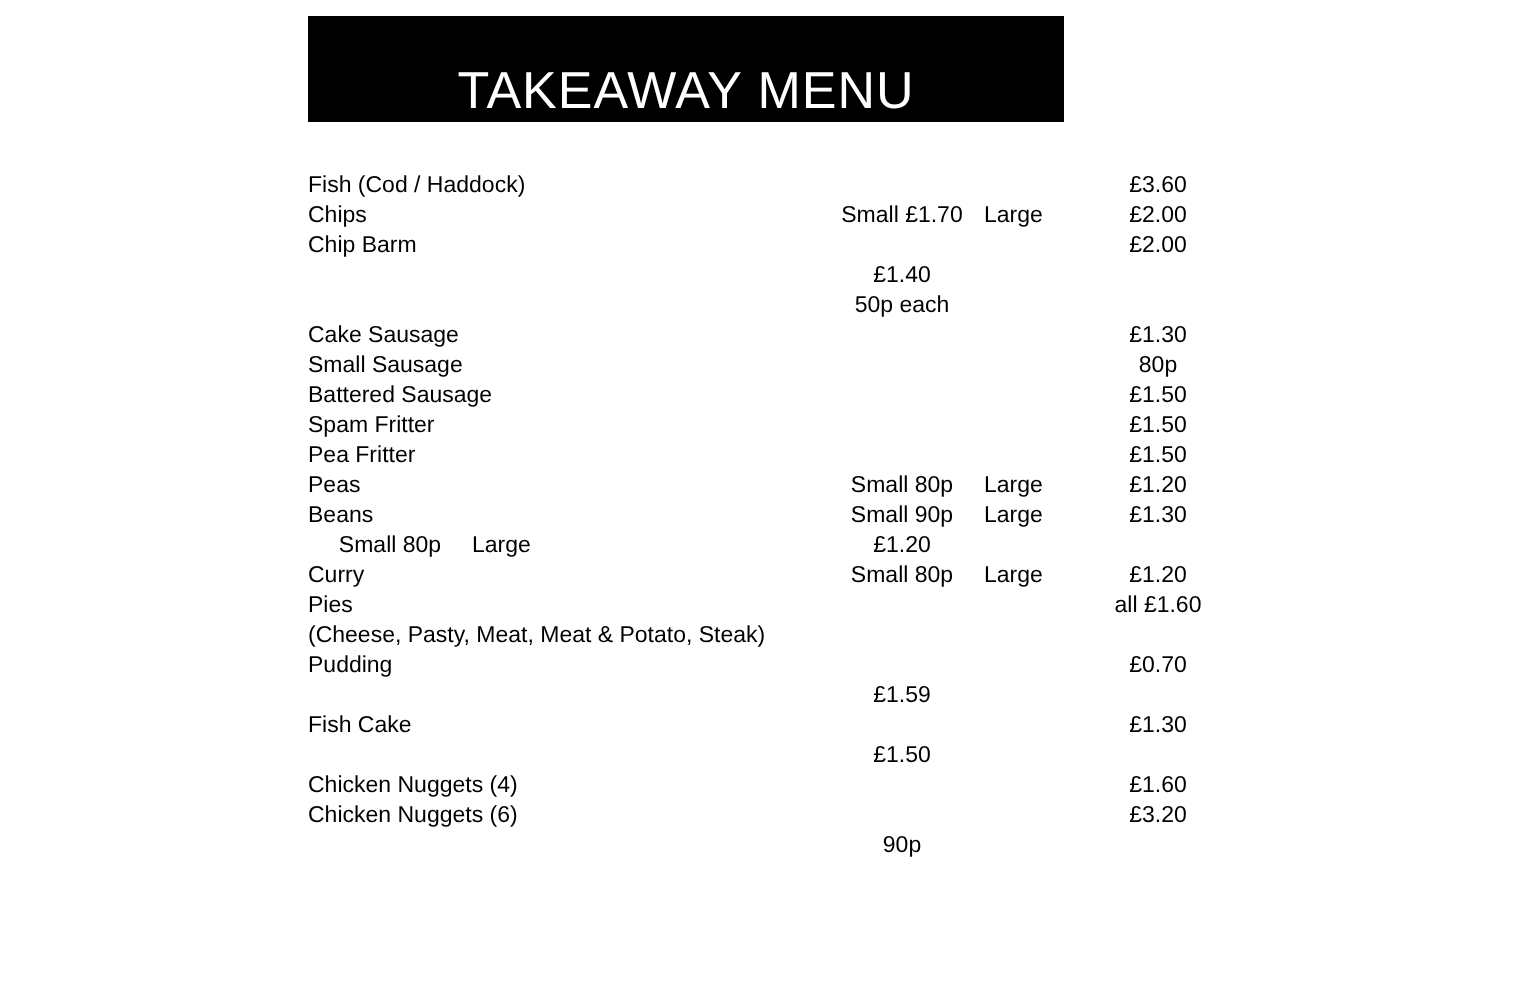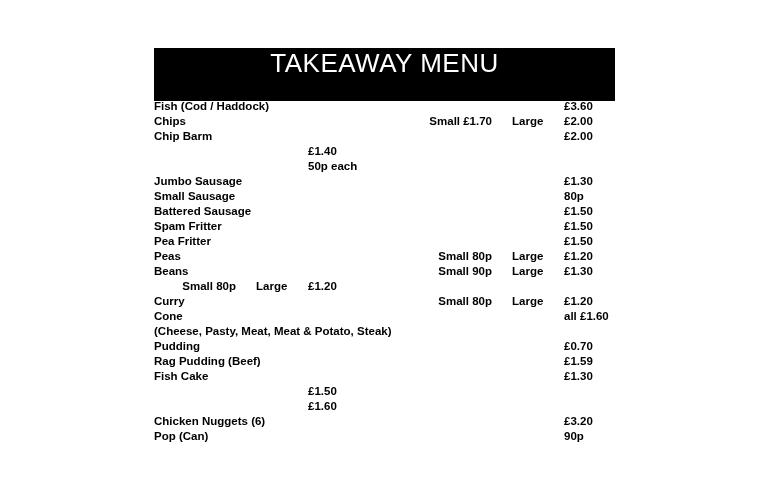--- a/index.html
+++ b/index.html
@@ -16,69 +16,66 @@
   }
   .page {
     position: relative;
     width: 768px;
     height: 495px;
   }
   .banner {
     position: absolute;
     left: 154px;
     top: 8px;
-    width: 461px;
+    width: 378px;
     height: 53px;
     background: #000000;
     display: flex;
-    align-items: flex-start;
+    align-items: flex-end;
     justify-content: center;
-    margin-top: 40px;
   }
   .banner-title {
     color: #ffffff;
     font-size: 26px;
     letter-spacing: 0.5px;
     font-weight: 400;
     font-family: "Liberation Sans", sans-serif;
   }
   .menu {
     position: absolute;
     left: 154px;
-    top: 99px;
+    top: 86px;
     width: 460px;
-    font-weight: bold;
   }
   .row {
     display: flex;
     align-items: baseline;
     height: 15px;
     font-size: 11.5px;
     line-height: 15px;
     white-space: nowrap;
   }
   .c-item {
     width: 256px;
     flex: 0 0 256px;
     text-align: left;
   }
   .c-small {
     width: 82px;
     flex: 0 0 82px;
-    text-align: right;
+    text-align: center;
   }
   .c-large {
     width: 52px;
     flex: 0 0 52px;
     text-align: left;
-    margin-left: 20px;
   }
   .c-price {
     flex: 1 1 auto;
-    text-align: left;
+    text-align: center;
   }
   .note-row .c-item {
     width: auto;
     flex: 1 1 auto;
   }
 </style>
 </head>
 <body>
 
 <div class="page">
@@ -110,21 +107,21 @@
         <span class="c-small"></span>
         <span class="c-large"></span>
         <span class="c-price">£1.40</span>
       </div>
       <div class="row">
         <span class="c-small"></span>
         <span class="c-large"></span>
         <span class="c-price">50p each</span>
       </div>
       <div class="row">
-        <span class="c-item">Jumbo Sausage</span>
+        <span class="c-item">Cake Sausage</span>
         <span class="c-small"></span>
         <span class="c-large"></span>
         <span class="c-price">£1.30</span>
       </div>
       <div class="row">
         <span class="c-item">Small Sausage</span>
         <span class="c-small"></span>
         <span class="c-large"></span>
         <span class="c-price">80p</span>
       </div>
@@ -163,63 +160,62 @@
         <span class="c-large">Large</span>
         <span class="c-price">£1.20</span>
       </div>
       <div class="row">
         <span class="c-item">Curry</span>
         <span class="c-small">Small 80p</span>
         <span class="c-large">Large</span>
         <span class="c-price">£1.20</span>
       </div>
       <div class="row">
-        <span class="c-item">Cone</span>
+        <span class="c-item">Pies</span>
         <span class="c-small"></span>
         <span class="c-large"></span>
         <span class="c-price">all £1.60</span>
       </div>
       <div class="row note-row">
         <span class="c-item">(Cheese, Pasty, Meat, Meat &amp; Potato, Steak)</span>
       </div>
       <div class="row">
         <span class="c-item">Pudding</span>
         <span class="c-small"></span>
         <span class="c-large"></span>
         <span class="c-price">£0.70</span>
       </div>
       <div class="row">
-        <span class="c-item">Rag Pudding (Beef)</span>
         <span class="c-small"></span>
         <span class="c-large"></span>
         <span class="c-price">£1.59</span>
       </div>
       <div class="row">
         <span class="c-item">Fish Cake</span>
         <span class="c-small"></span>
         <span class="c-large"></span>
         <span class="c-price">£1.30</span>
       </div>
       <div class="row">
         <span class="c-small"></span>
         <span class="c-large"></span>
         <span class="c-price">£1.50</span>
       </div>
       <div class="row">
+        <span class="c-item">Chicken Nuggets (4)</span>
         <span class="c-small"></span>
         <span class="c-large"></span>
         <span class="c-price">£1.60</span>
       </div>
       <div class="row">
         <span class="c-item">Chicken Nuggets (6)</span>
         <span class="c-small"></span>
         <span class="c-large"></span>
         <span class="c-price">£3.20</span>
       </div>
       <div class="row">
-        <span class="c-item">Pop (Can)</span>
         <span class="c-small"></span>
         <span class="c-large"></span>
         <span class="c-price">90p</span>
       </div>
     </div>
 
 </div>
 
 </body></html>

